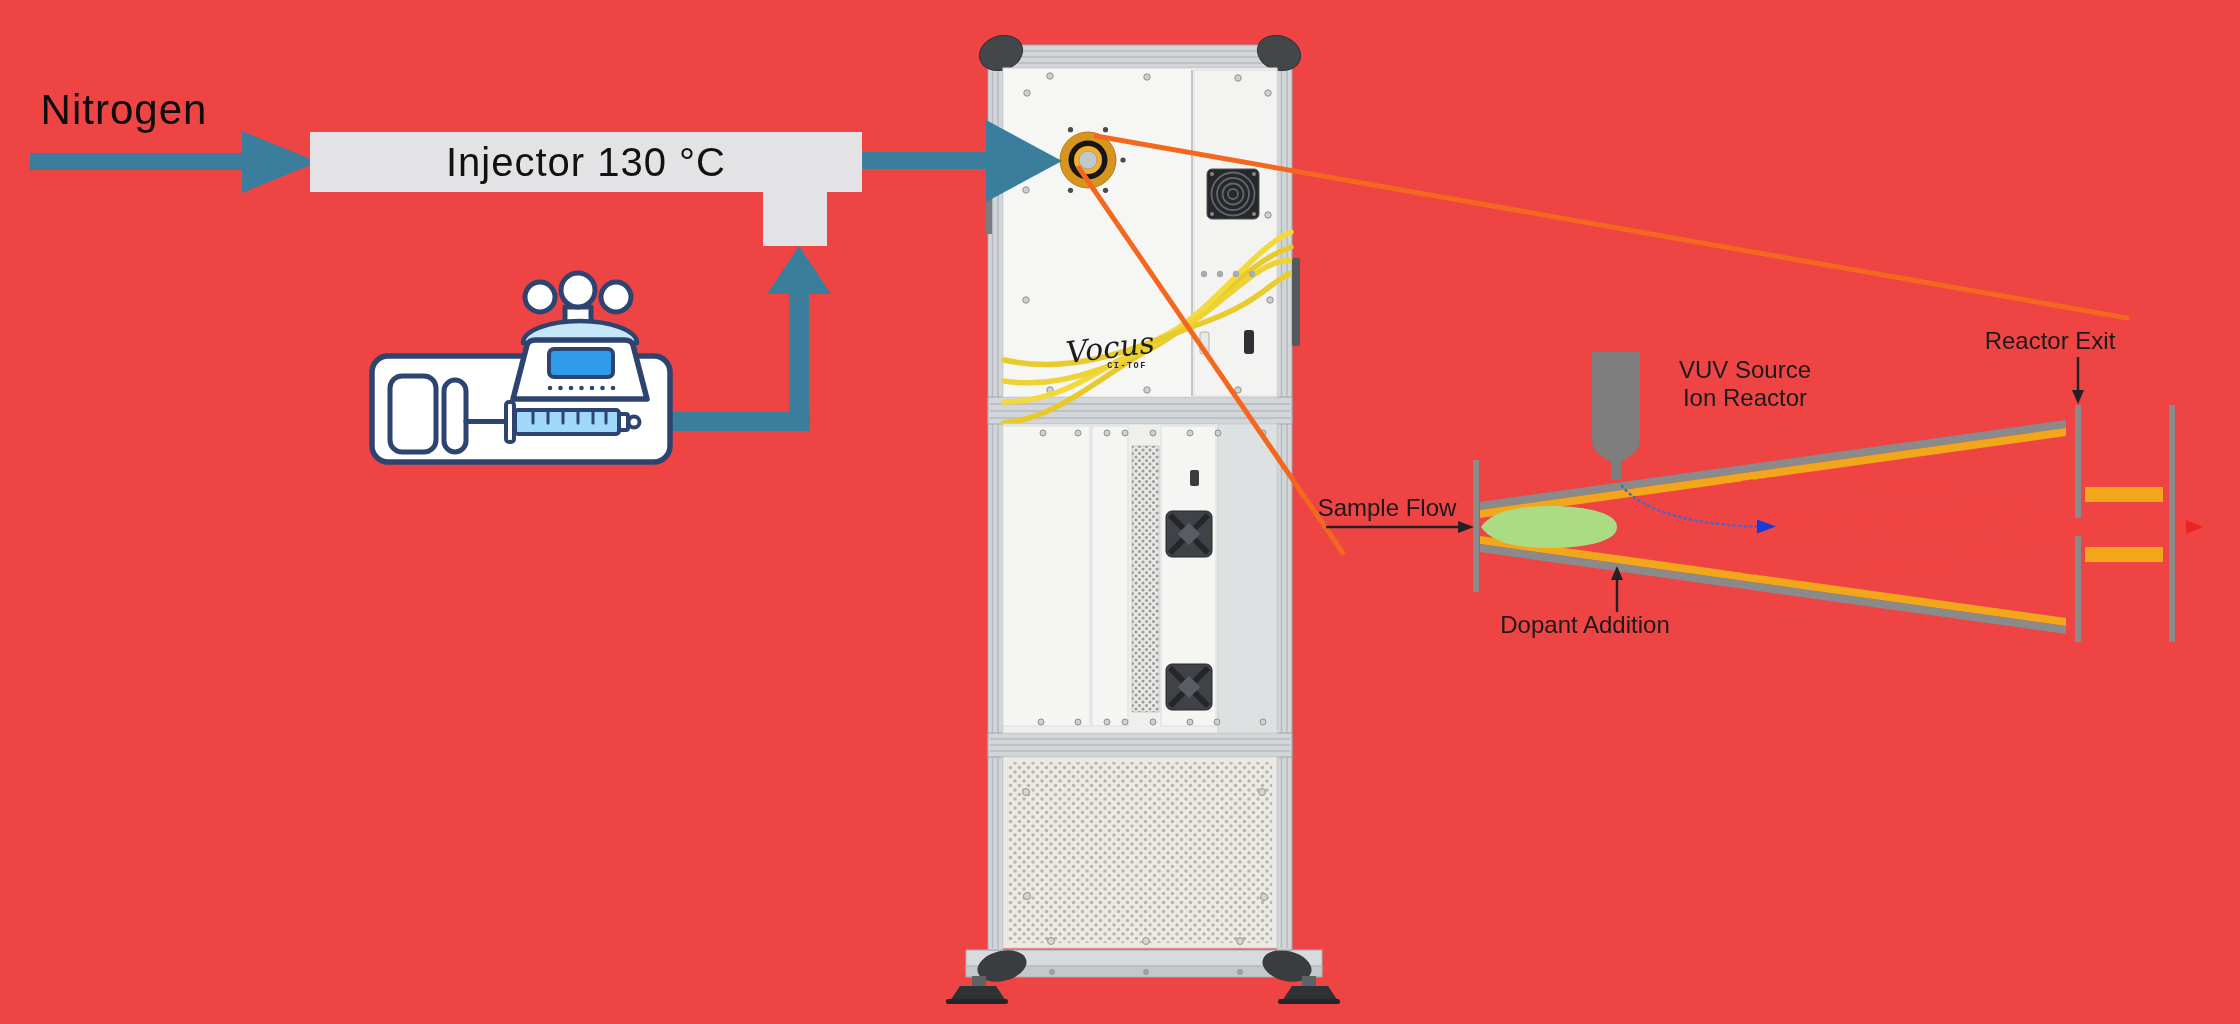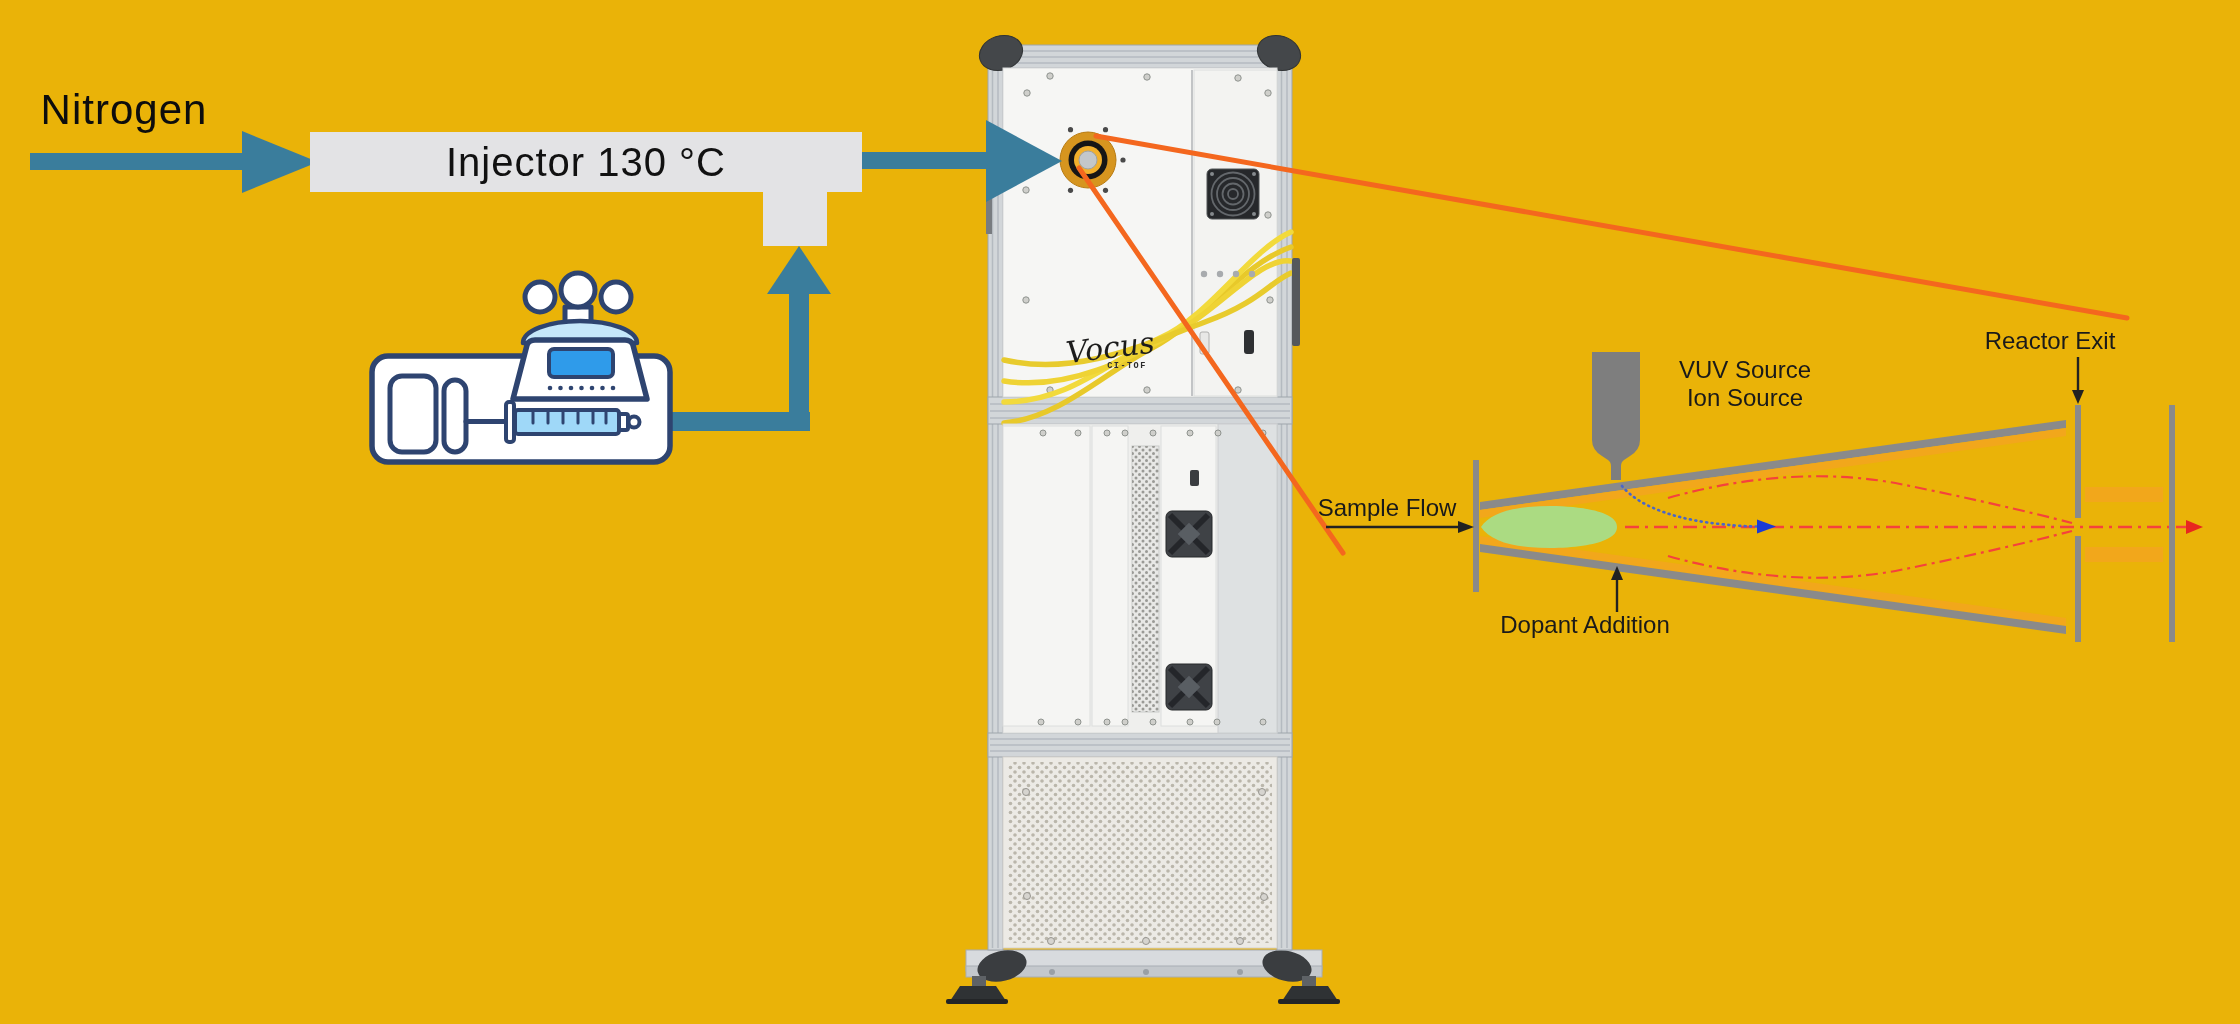--- a/index.html
+++ b/index.html
@@ -1,16 +1,16 @@
 <!DOCTYPE html>
 <html><head>
 <meta charset="utf-8">
 <style>
   html,body{margin:0;padding:0;background:#ffffff;}
-  #stage{position:relative;width:2240px;height:1024px;background:#eab308;overflow:hidden;
+  #stage{position:relative;width:2240px;height:1024px;background:#ef4444;overflow:hidden;
          font-family:"Liberation Sans",sans-serif;}
   #scene{position:absolute;left:0;top:0;}
   .lbl{position:absolute;color:#111;white-space:nowrap;}
   .lbl-big{font-size:42px;letter-spacing:1px;color:#0d0d0d;}
   .lbl-center{text-align:center;}
   .lbl-injector{font-size:40px;line-height:60px;letter-spacing:1px;}
   .lbl-small{font-size:24px;color:#1a1a1a;text-align:center;}
   .lbl-vocus{font-family:"DejaVu Serif",serif;font-style:italic;font-size:30px;
              transform:rotate(-7deg);color:#1c1c1c;}
   .lbl-citof{font-size:8.5px;letter-spacing:1.5px;font-weight:bold;color:#2a2a2a;font-family:Liberation Mono, monospace;}
@@ -300,17 +300,17 @@
 </svg>
 
 <div class="lbl lbl-big lbl-center" style="left:8px;top:86px;width:232px;">Nitrogen</div>
 <div class="lbl lbl-injector lbl-center" style="left:310px;top:132px;width:552px;height:76px;">Injector 130 °C</div>
 
 <div class="lbl lbl-vocus lbl-center" style="left:1066px;top:330px;width:86px;">Vocus</div>
 <div class="lbl lbl-citof lbl-center" style="left:1104px;top:361px;width:46px;">CI-TOF</div>
 
 <div class="lbl lbl-small" style="left:1316px;top:494px;width:142px;text-align:center;">Sample Flow</div>
 <div class="lbl lbl-small lbl-center" style="left:1652px;top:356px;width:186px;">VUV Source</div>
-<div class="lbl lbl-small lbl-center" style="left:1652px;top:384px;width:186px;">Ion Source</div>
+<div class="lbl lbl-small lbl-center" style="left:1652px;top:384px;width:186px;">Ion Reactor</div>
 <div class="lbl lbl-small lbl-center" style="left:1976px;top:327px;width:148px;">Reactor Exit</div>
 <div class="lbl lbl-small lbl-center" style="left:1490px;top:611px;width:190px;">Dopant Addition</div>
 
 </div>
 
 </body></html>

